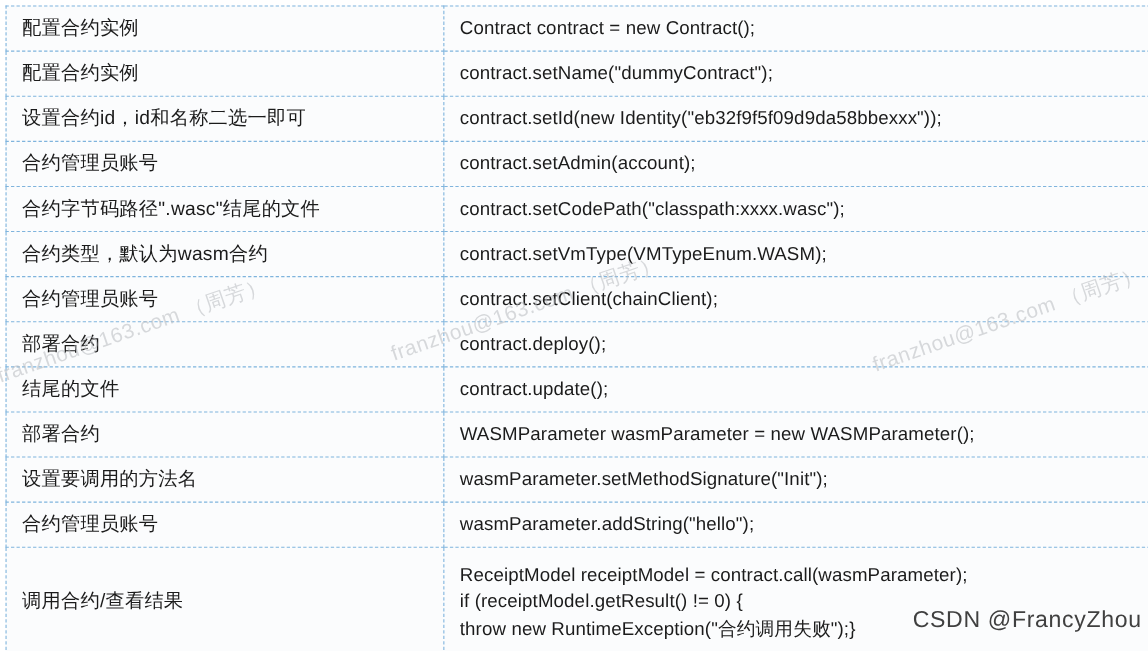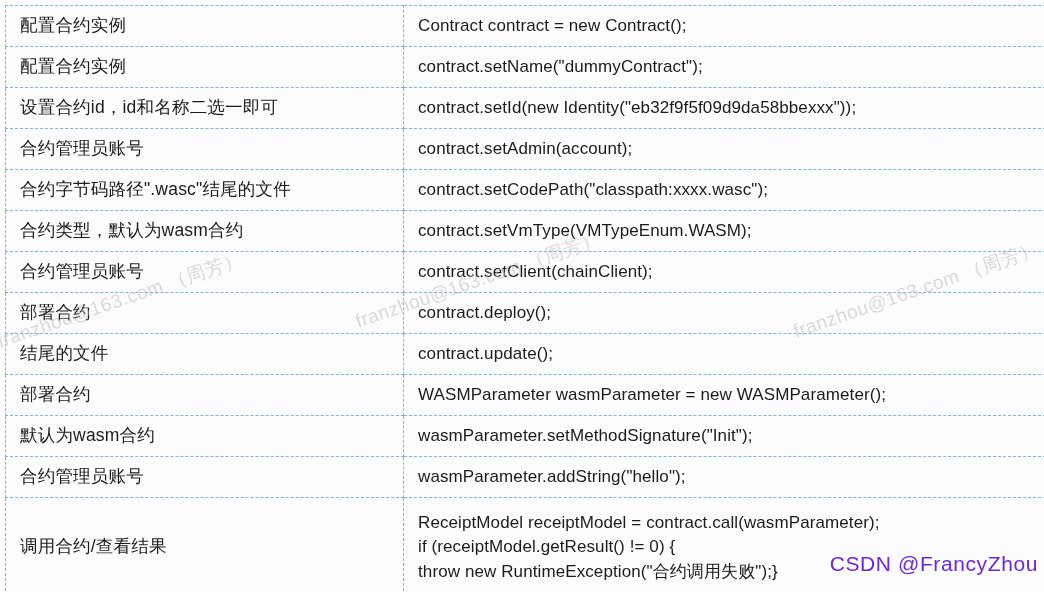--- a/index.html
+++ b/index.html
@@ -87,21 +87,21 @@
     user-select: none;
   }
   .wm-a { left: -6px;  top: 330px; transform: rotate(-19deg); }
   .wm-b { left: 352px; top: 310px; transform: rotate(-19deg); }
   .wm-c { left: 790px; top: 320px; transform: rotate(-19deg); }
 
   .wm-csdn {
     position: absolute;
     right: 6px;
     bottom: 16px;
-    color: #6d28d9;
+    color: #404040;
     font-size: 21px;
     letter-spacing: 0.6px;
     white-space: nowrap;
     pointer-events: none;
     user-select: none;
   }
 </style>
 </head>
 <body>
 
@@ -148,21 +148,21 @@
           </tr>
           <tr class="r-normal">
             <td class="label">结尾的文件</td>
             <td class="code">contract.update();</td>
           </tr>
           <tr class="r-normal">
             <td class="label">部署合约</td>
             <td class="code">WASMParameter wasmParameter = new WASMParameter();</td>
           </tr>
           <tr class="r-normal">
-            <td class="label">默认为wasm合约</td>
+            <td class="label">设置要调用的方法名</td>
             <td class="code">wasmParameter.setMethodSignature("Init");</td>
           </tr>
           <tr class="r-normal">
             <td class="label">合约管理员账号</td>
             <td class="code">wasmParameter.addString("hello");</td>
           </tr>
           <tr class="r-tall">
             <td class="label">调用合约/查看结果</td>
             <td class="code">ReceiptModel receiptModel = contract.call(wasmParameter);
 if (receiptModel.getResult() != 0) {

